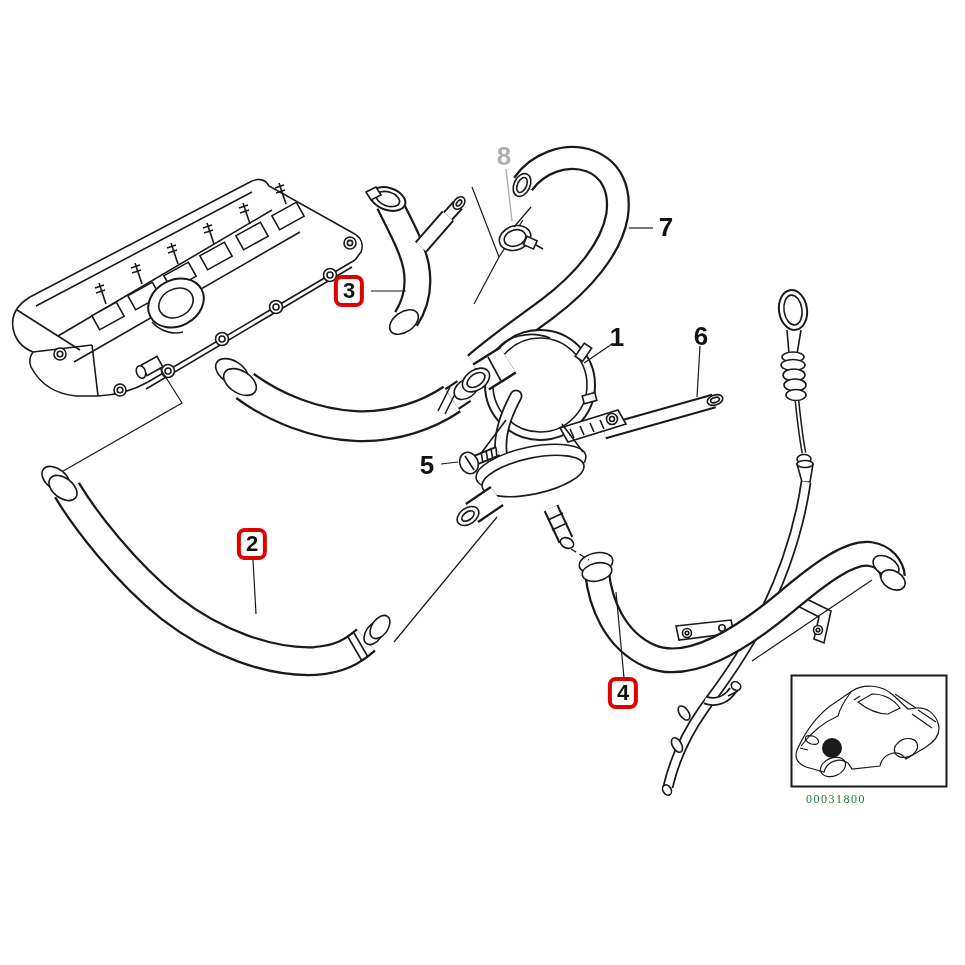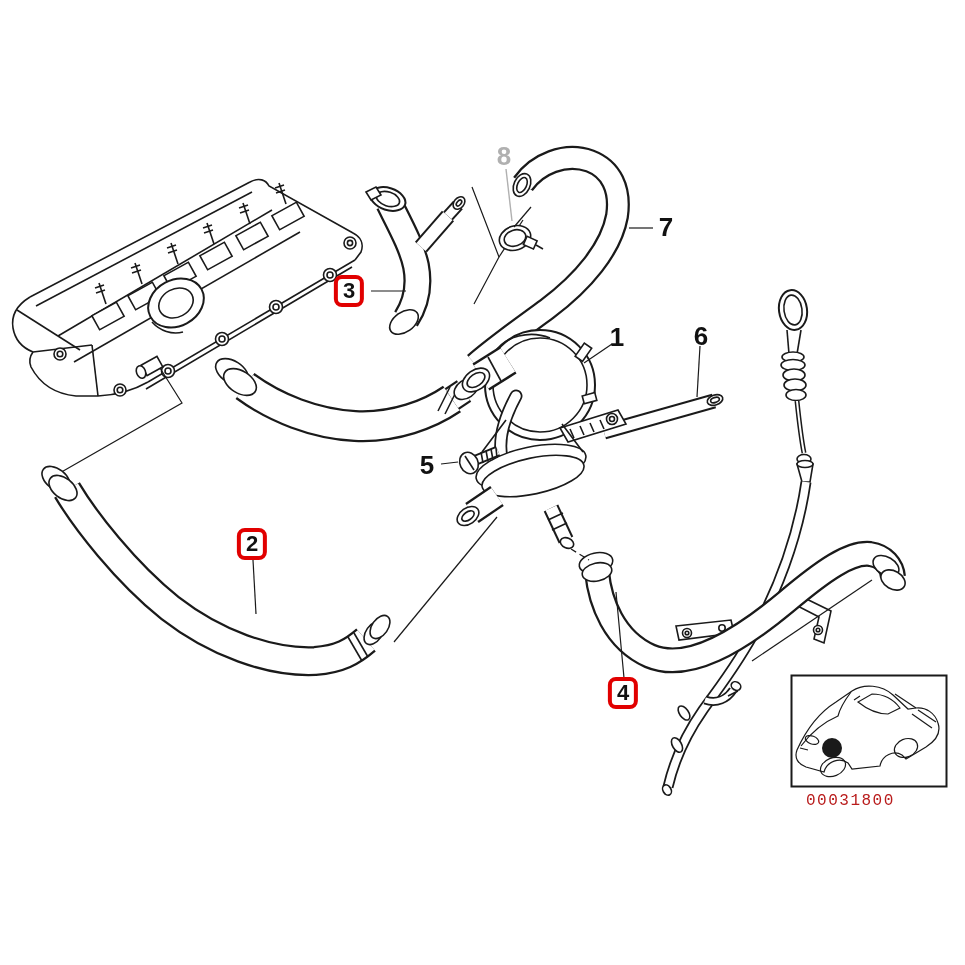--- a/index.html
+++ b/index.html
@@ -29,22 +29,22 @@
     font-weight:bold;font-size:26px;line-height:1;color:#111;
     cursor:pointer;user-select:none;
   }
   .callout.boxed{
     border:4px solid var(--highlight);border-radius:8px;
     background:#fff;font-size:22px;padding:1px 5px;
   }
   .callout.muted{color:var(--muted);}
   .code{
     position:absolute;left:806px;top:792px;
-    font-size:16px;letter-spacing:1.5px;color:#b91c1c;
-    font-family:Liberation Mono, monospace;
+    font-size:12px;letter-spacing:1.5px;color:#15803d;
+    font-family:Liberation Serif, serif;
   }
 </style>
 </head>
 <body>
 
 <div class="stage">
 
 <svg width="965" height="965" viewBox="0 0 965 965">
 
   <g>

